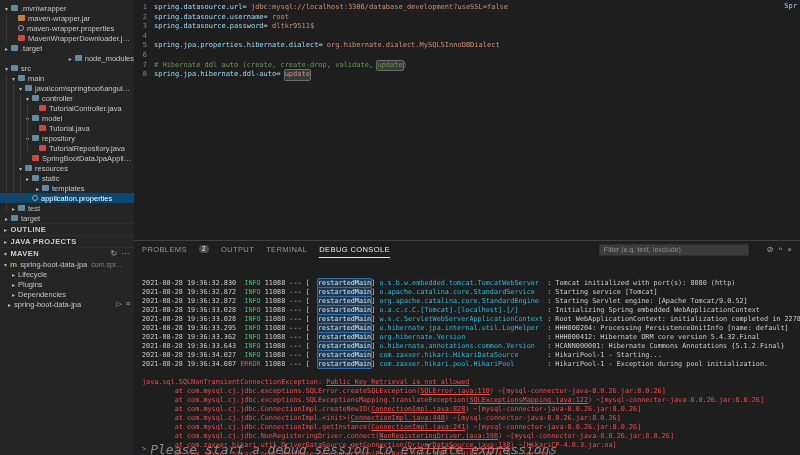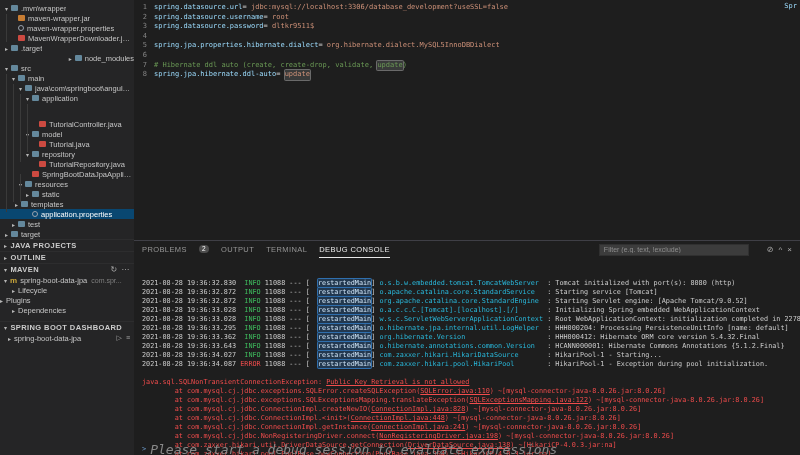--- a/index.html
+++ b/index.html
@@ -117,23 +117,23 @@
           <span class="lbl">main</span>
         </div>
         <div class="tree-row" style="padding-left: 17px;">
           <span class="arrow">▾</span>
           <span class="ic ic-folder"></span>
           <span class="lbl">java\com\springboot\angular...</span>
         </div>
         <div class="tree-row" style="padding-left: 24px;">
           <span class="arrow">▾</span>
           <span class="ic ic-folder"></span>
-          <span class="lbl">application</span>
-        </div>
-        <div class="tree-row" style="padding-left: 31px; margin-top: 16px;">
+          <span class="lbl">controller</span>
+        </div>
+        <div class="tree-row" style="padding-left: 31px;">
           <span class="arrow"></span>
           <span class="ic ic-java"></span>
           <span class="lbl">TutorialController.java</span>
         </div>
         <div class="tree-row" style="padding-left: 24px;">
           <span class="arrow">▾</span>
           <span class="ic ic-folder"></span>
           <span class="lbl">model</span>
         </div>
         <div class="tree-row" style="padding-left: 31px;">
@@ -159,21 +159,21 @@
         <div class="tree-row" style="padding-left: 17px;">
           <span class="arrow">▾</span>
           <span class="ic ic-folder"></span>
           <span class="lbl">resources</span>
         </div>
         <div class="tree-row" style="padding-left: 24px;">
           <span class="arrow">▸</span>
           <span class="ic ic-folder"></span>
           <span class="lbl">static</span>
         </div>
-        <div class="tree-row" style="padding-left: 13px;">
+        <div class="tree-row" style="padding-left: 34px;">
           <span class="arrow">▸</span>
           <span class="ic ic-folder"></span>
           <span class="lbl">templates</span>
         </div>
         <div class="tree-row selected" style="padding-left: 24px;">
           <span class="arrow"></span>
           <span class="ic ic-gear"></span>
           <span class="lbl">application.properties</span>
         </div>
         <div class="tree-row" style="padding-left: 10px;">
@@ -183,26 +183,26 @@
         </div>
         <div class="tree-row" style="padding-left: 3px;">
           <span class="arrow">▸</span>
           <span class="ic ic-folder"></span>
           <span class="lbl">target</span>
         </div>
       </div>
 
     <div class="section">
       <span class="sec-arrow">▸</span>
+      <span>OUTLINE</span>
+    </div>
+
+    <div class="section">
+      <span class="sec-arrow">▸</span>
       <span>JAVA PROJECTS</span>
-    </div>
-
-    <div class="section">
-      <span class="sec-arrow">▸</span>
-      <span>OUTLINE</span>
     </div>
 
     <div class="section">
       <span class="sec-arrow">▾</span>
       <span>MAVEN</span>
       <span class="sec-icons">
         <span>↻</span>
         <span>⋯</span>
       </span>
     </div>
@@ -210,33 +210,29 @@
     <div class="subrow" style="padding-left:4px">
       <span class="sec-arrow">▾</span>
       <span class="m-icon">m</span>
       <span>spring-boot-data-jpa</span>
       <span class="detail">com.spr...</span>
     </div>
     <div class="subrow" style="padding-left:12px">
       <span class="sec-arrow">▸</span>
       <span>Lifecycle</span>
     </div>
-    <div class="subrow" style="">
+    <div class="subrow" style="padding-left:12px">
       <span class="sec-arrow">▸</span>
       <span>Plugins</span>
     </div>
     <div class="subrow" style="padding-left:12px">
       <span class="sec-arrow">▸</span>
       <span>Dependencies</span>
     </div>
 
-    <div class="section" style="margin-top:6px">
-      <span class="sec-arrow">▾</span>
-      <span>SPRING BOOT DASHBOARD</span>
-    </div>
     <div class="subrow" style="padding-left:8px">
       <span class="sec-arrow">▸</span>
       <span>spring-boot-data-jpa</span>
       <span class="row-icons">
         <span>▷</span>
         <span>≡</span>
       </span>
     </div>
   </aside>
 

